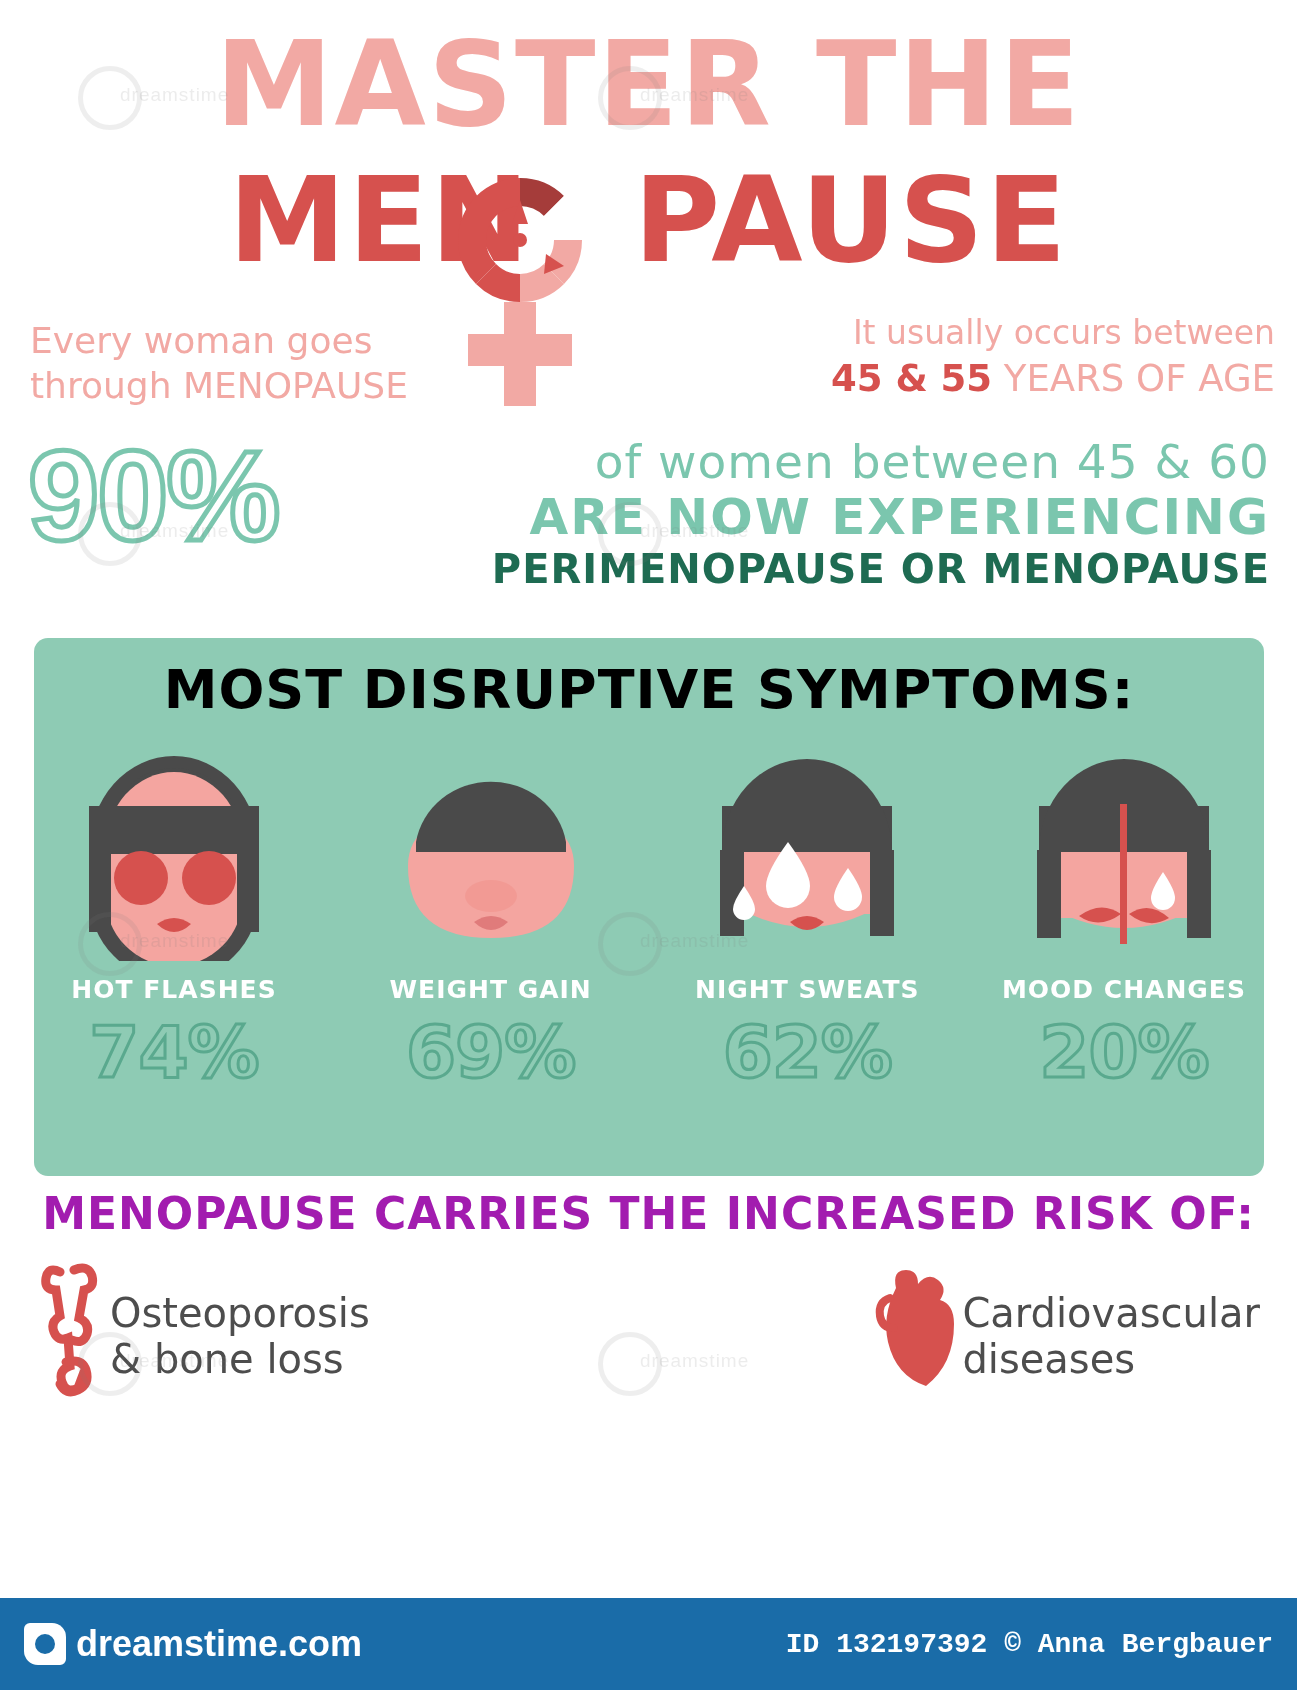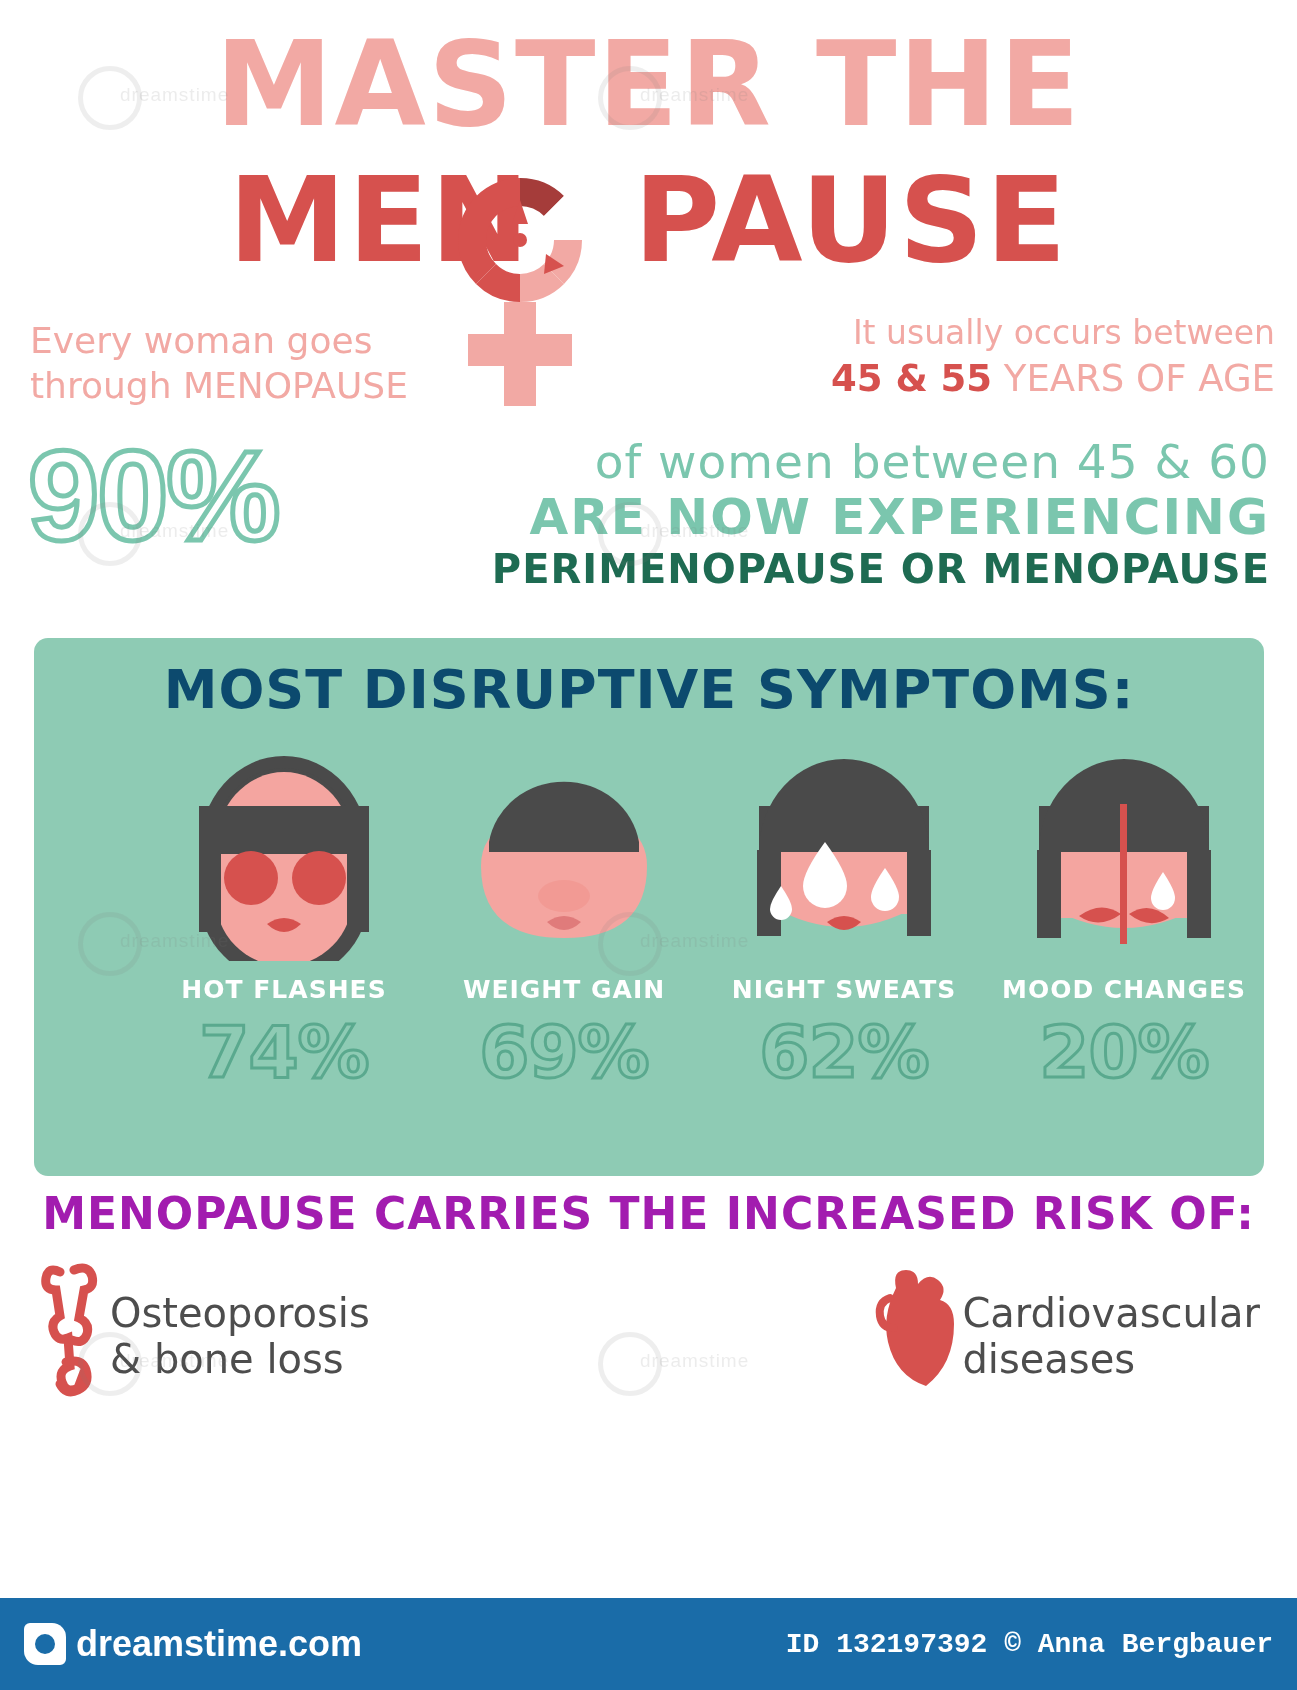--- a/index.html
+++ b/index.html
@@ -148,29 +148,29 @@
   }
   .panel-title {
     position: absolute;
     left: 0; top: 20px;
     width: 1230px;
     text-align: center;
     font-family: "DejaVu Sans", sans-serif;
     font-weight: bold;
     font-size: 54px;
     letter-spacing: 1px;
-    color: #0c4a6e;
+    color: #000000;
   }
   .faces-row {
     position: absolute;
     left: 0;
     top: 108px;
     width: 1230px;
     display: flex;
-    justify-content: flex-end;
+    justify-content: space-between;
     align-items: flex-start;
   }
   .face-cell {
     width: 280px;
     text-align: center;
   }
   .face-svg { display: block; margin: 0 auto; }
   .face-label {
     margin-top: 14px;
     font-family: "DejaVu Sans", sans-serif;

